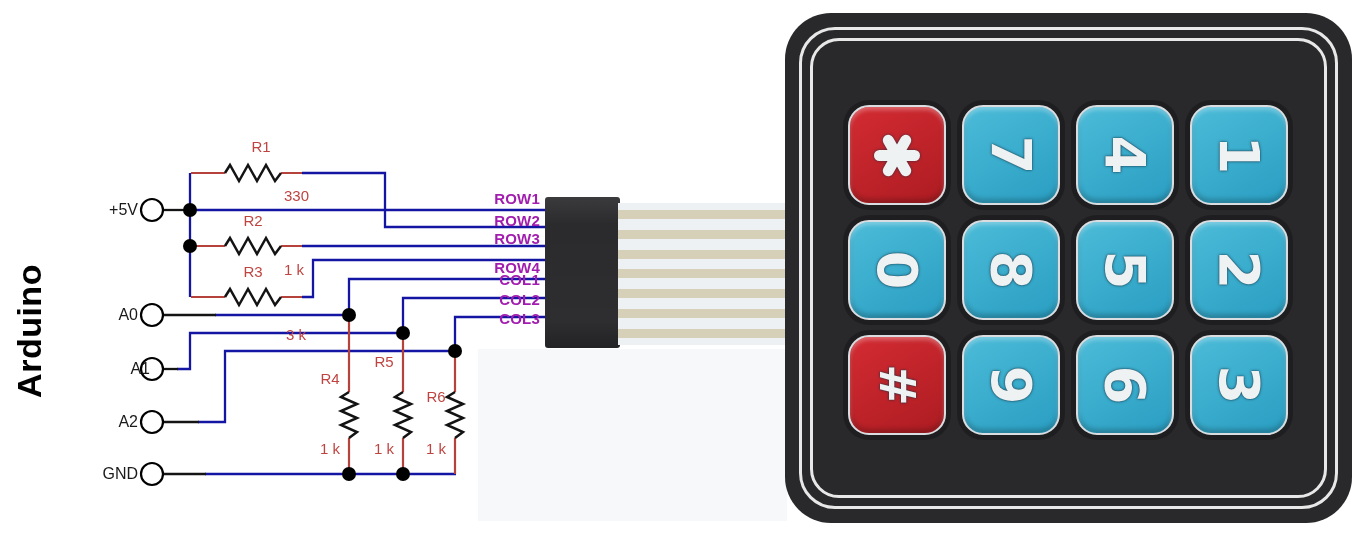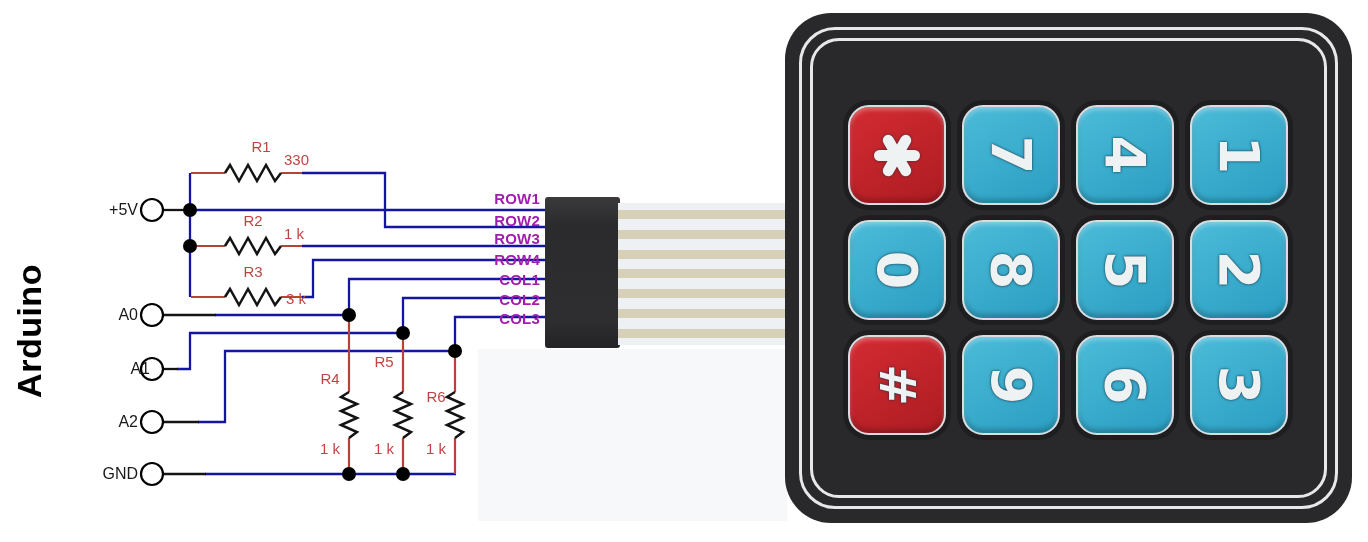--- a/index.html
+++ b/index.html
@@ -20,21 +20,21 @@
     line-height:18px;
   }
   .sig-label{
     position:absolute;left:478px;width:62px;text-align:right;
     font-size:15px;font-weight:bold;color:#a21caf;line-height:15px;letter-spacing:.2px;
   }
   .r-label{
     position:absolute;font-size:15px;color:var(--label-red);line-height:16px;text-align:center;
   }
   .r-val{
-    position:absolute;font-size:15px;color:var(--label-red);line-height:16px;text-align:center;
+    position:absolute;font-size:15px;color:var(--label-red);line-height:16px;text-align:center;margin-top:36px;
   }
   #board-label{
     position:absolute;left:-55px;top:311px;width:170px;height:40px;
     transform:rotate(-90deg);text-align:center;
     font-size:34px;font-weight:bold;color:#000;letter-spacing:.5px;
   }
   
   #connector{
     position:absolute;left:545px;top:197px;width:75px;height:151px;border-radius:3px;
     background:linear-gradient(180deg,#3b3b3d 0%,#2b2b2d 18%,#2e2e30 82%,#232325 100%);
@@ -156,21 +156,21 @@
 
   <div class="t-label" style="left:78px;top:201px">+5V</div>
   <div class="t-label" style="left:78px;top:306px">A0</div>
   <div class="t-label" style="left:90px;top:360px">A1</div>
   <div class="t-label" style="left:78px;top:413px">A2</div>
   <div class="t-label" style="left:78px;top:465px">GND</div>
 
   <div class="sig-label" style="top:191px">ROW1</div>
   <div class="sig-label" style="top:213px">ROW2</div>
   <div class="sig-label" style="top:231px">ROW3</div>
-  <div class="sig-label" style="top:252px">ROW4</div>
+  <div class="sig-label" style="top:260px">ROW4</div>
   <div class="sig-label" style="top:272px">COL1</div>
   <div class="sig-label" style="top:292px">COL2</div>
   <div class="sig-label" style="top:311px">COL3</div>
 
   <div class="r-label" style="left:241px;top:139px;width:40px">R1</div>
   <div class="r-val" style="left:284px;top:152px">330</div>
   <div class="r-label" style="left:233px;top:213px;width:40px">R2</div>
   <div class="r-val" style="left:284px;top:226px">1 k</div>
   <div class="r-label" style="left:233px;top:264px;width:40px">R3</div>
   <div class="r-val" style="left:286px;top:291px">3 k</div>

